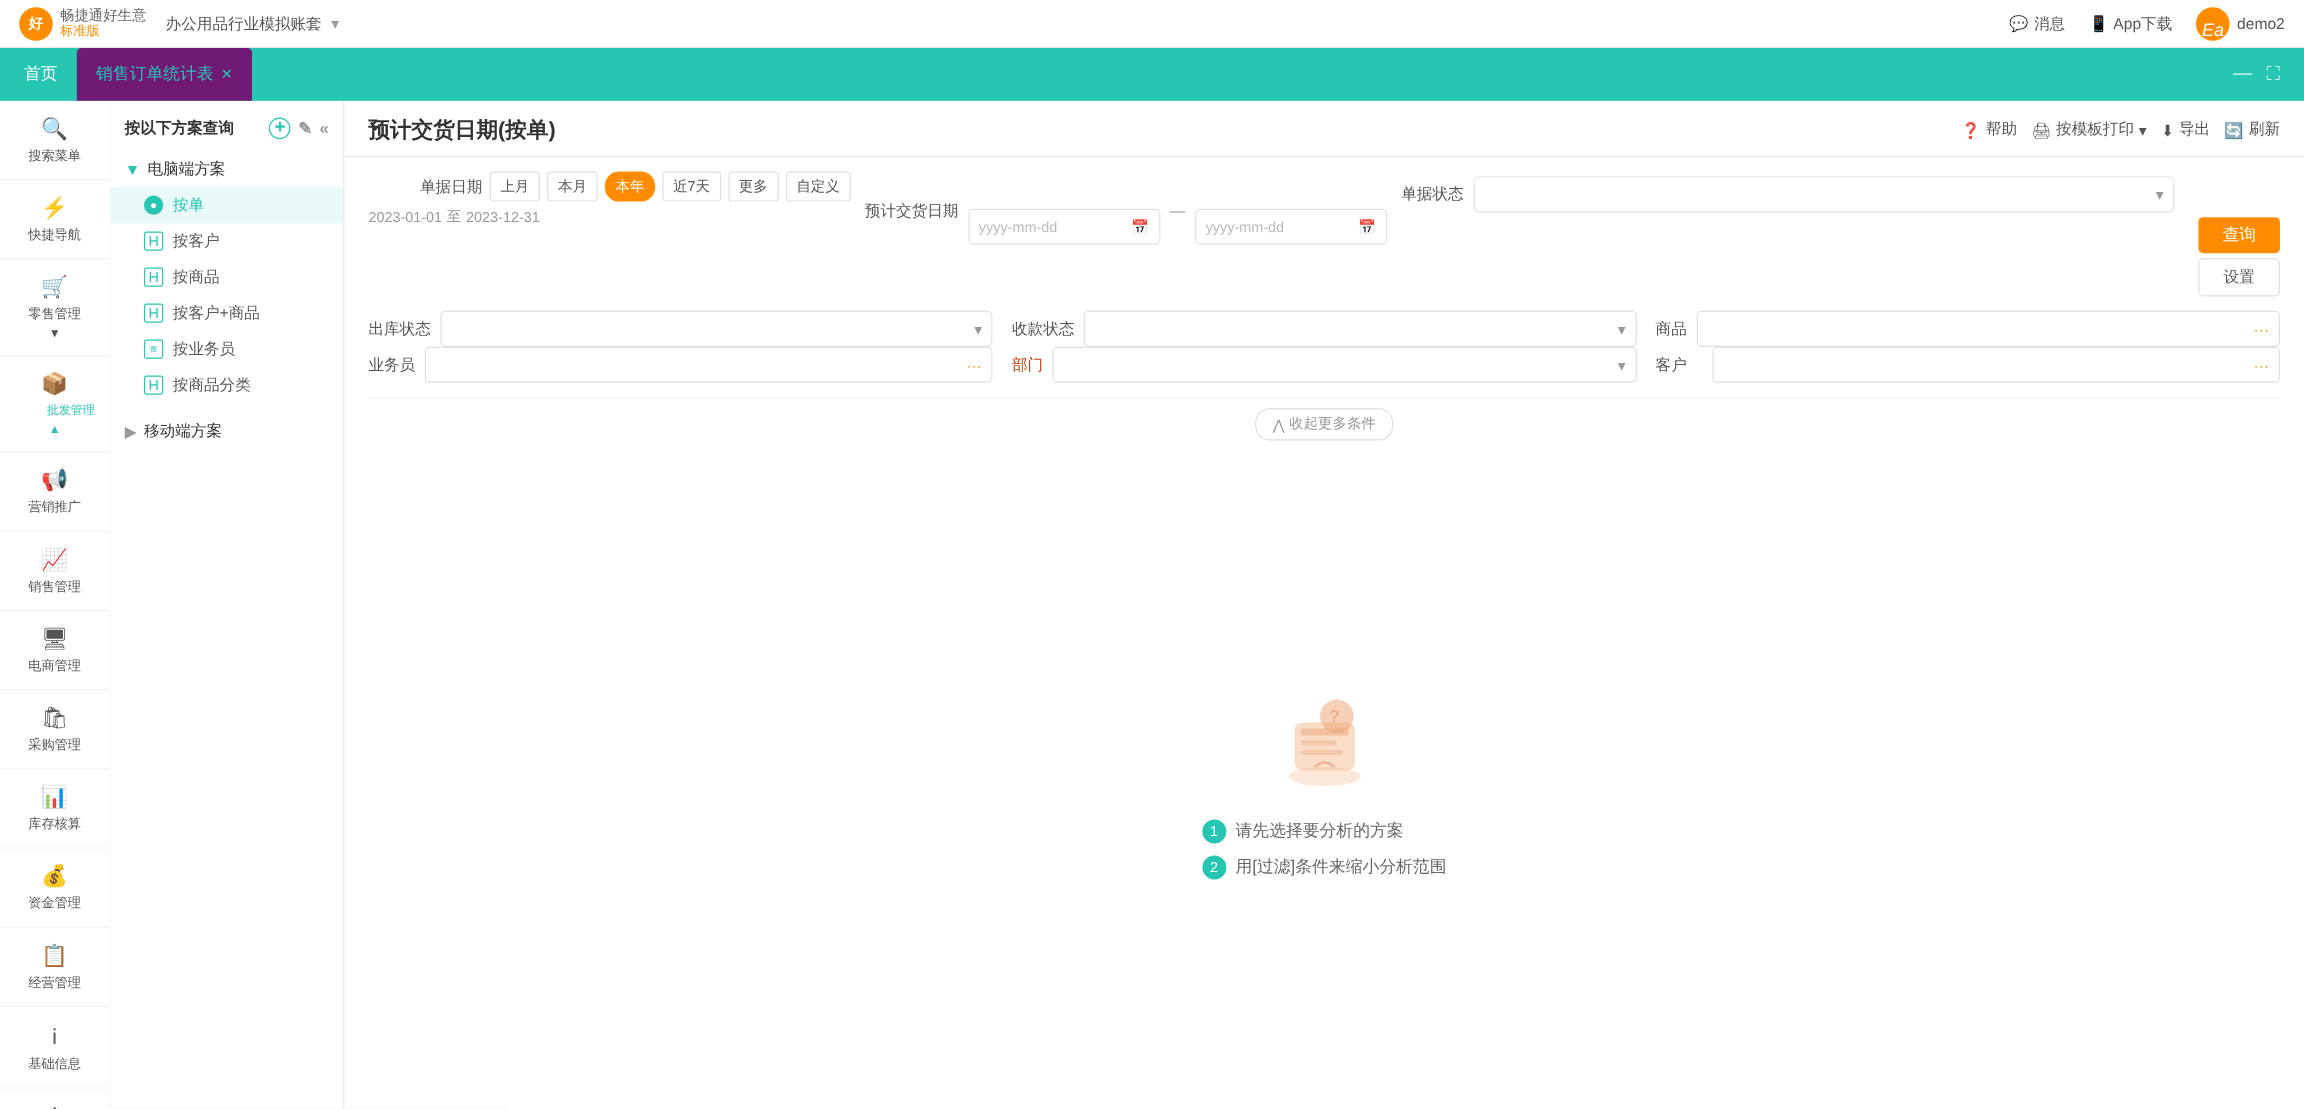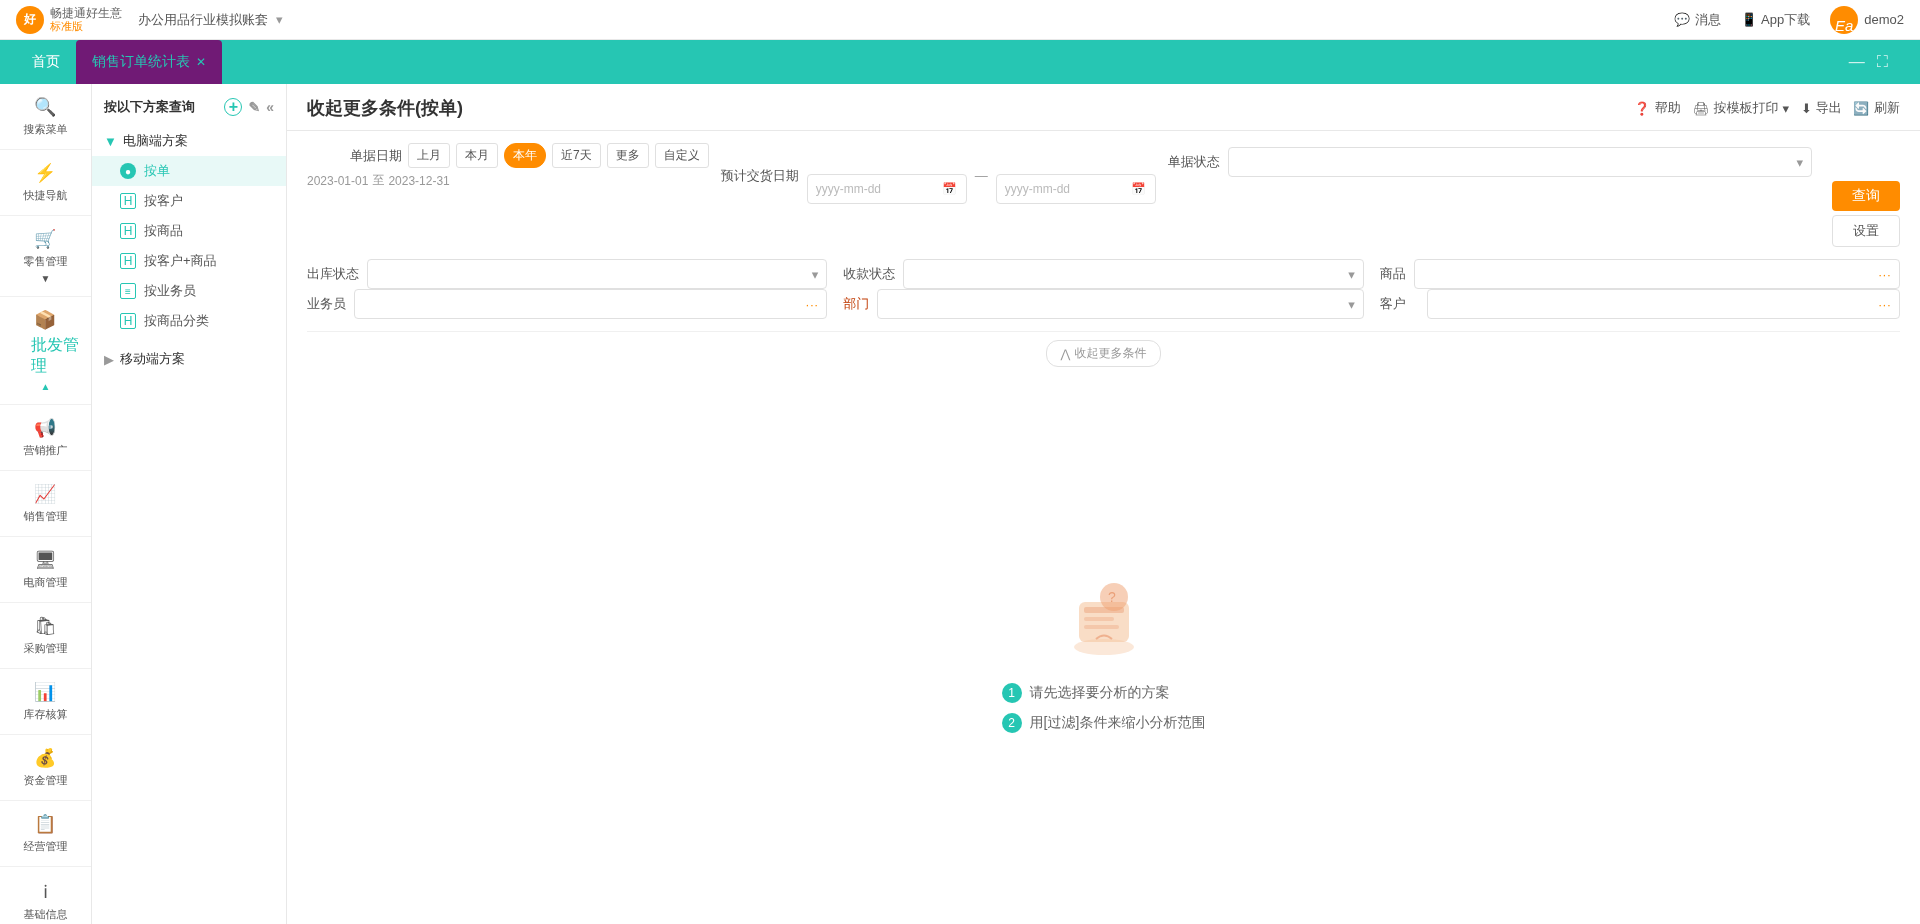--- a/index.html
+++ b/index.html
@@ -9,21 +9,21 @@
     .top-bar { height: 40px; background: #fff; display: flex; align-items: center; padding: 0 16px; border-bottom: 1px solid #e8e8e8; justify-content: space-between; flex-shrink: 0; }
     .top-bar-left { display: flex; align-items: center; gap: 8px; }
     .logo-area { display: flex; align-items: center; gap: 6px; }
     .logo-icon { width: 28px; height: 28px; background: #ff8c00; border-radius: 50%; display: flex; align-items: center; justify-content: center; color: #fff; font-size: 12px; font-weight: bold; }
     .logo-text { font-size: 12px; color: #666; line-height: 1.2; }
     .top-bar-right { display: flex; align-items: center; gap: 20px; }
     .top-bar-action { display: flex; align-items: center; gap: 4px; color: #555; font-size: 13px; cursor: pointer; }
     .user-avatar { width: 28px; height: 28px; border-radius: 50%; background: #ff8c00; display: flex; align-items: flex-end; justify-content: center; color: #fff; font-size: 15px; font-style: italic; }
 
     
-    .tab-bar { height: 44px; background: #26c6b3; display: flex; align-items: center; padding: 0 16px; flex-shrink: 0; }
+    .tab-bar { height: 44px; background: #26c6b3; display: flex; align-items: center; padding: 0 4px; flex-shrink: 0; }
     .tab-item { height: 44px; display: flex; align-items: center; padding: 0 16px; font-size: 14px; color: rgba(255,255,255,0.85); cursor: pointer; gap: 6px; }
     .tab-item.home { font-size: 14px; color: #fff; }
     .tab-item.active { background: #701a75; color: #26c6b3; border-radius: 4px 4px 0 0; }
     .tab-close { color: rgba(255,255,255,0.7); font-size: 12px; cursor: pointer; }
     .tab-item.active .tab-close { color: #26c6b3; }
     .tab-bar-right { margin-left: auto; display: flex; align-items: center; padding-right: 16px; gap: 12px; }
     .tab-bar-btn { color: rgba(255,255,255,0.8); font-size: 16px; cursor: pointer; }
 
     
     .main-layout { display: flex; flex: 1; overflow: hidden; }
@@ -137,21 +137,21 @@
       <span class="sidebar-icon">⚡</span>
       <span style="font-size:11px;">快捷导航</span>
     </div>
     <div class="sidebar-item">
       <span class="sidebar-icon">🛒</span>
       <span style="font-size:11px;">零售管理</span>
       <span class="sidebar-arrow">▼</span>
     </div>
     <div class="sidebar-item active">
       <span class="sidebar-icon">📦</span>
-      <span style="font-size:16px;color:#26c6b3;margin-left:27px;">批发管理</span>
+      <span style="font-size:10px;color:#26c6b3;margin-left:27px;">批发管理</span>
       <span class="sidebar-arrow" style="color:#26c6b3;">▲</span>
     </div>
     <div class="sidebar-item">
       <span class="sidebar-icon">📢</span>
       <span style="font-size:11px;">营销推广</span>
     </div>
     <div class="sidebar-item">
       <span class="sidebar-icon">📈</span>
       <span style="font-size:11px;">销售管理</span>
     </div>
@@ -235,21 +235,21 @@
           <span style="color:#999;">▶</span>
           <span>移动端方案</span>
         </div>
       </div>
     </div>
 
     <div class="right-content">
 
       <div class="page-header">
         <div class="page-title-row">
-          <span class="page-title">收起更多条件(按单)</span>
+          <span class="page-title">预计交货日期(按单)</span>
           <div class="page-actions">
             <div class="page-action-btn">
               <span>❓</span>
               <span>帮助</span>
             </div>
             <div class="page-action-btn">
               <span>🖨</span>
               <span>按模板打印</span>
               <span>▾</span>
             </div>

